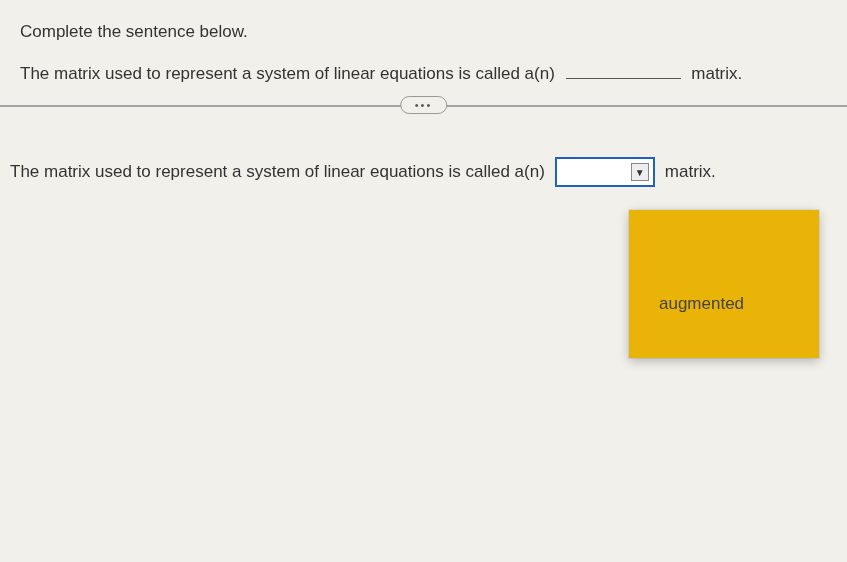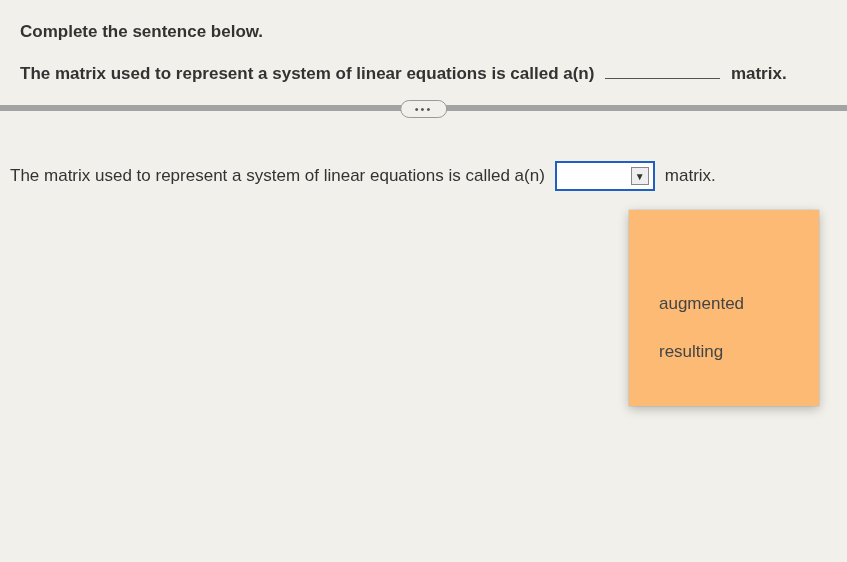--- a/index.html
+++ b/index.html
@@ -16,23 +16,22 @@
       position: relative;
     }
     .container {
       background: #f2f0ea;
       width: 100%;
       height: 100%;
       padding: 0;
     }
     .question-header {
       padding: 22px 20px 18px 20px;
-      border-bottom: 6px solid #a3a3a3;
+      border-bottom: 2px solid #a3a3a3;
       position: relative;
-      font-weight: bold;
     }
     .instruction {
       font-size: 17px;
       color: #333;
       margin-bottom: 18px;
     }
     .question-text {
       font-size: 17px;
       color: #333;
       line-height: 1.6;
@@ -95,21 +94,21 @@
       align-items: center;
       justify-content: center;
       font-size: 10px;
       color: #333;
     }
     .dropdown-panel {
       position: absolute;
       right: 28px;
       top: 210px;
       width: 190px;
-      background: #fdba74;
+      background: #eab308;
       box-shadow: 0 3px 10px rgba(0,0,0,0.25), 0 0 0 1px rgba(0,0,0,0.05);
       padding: 70px 0 30px 0;
     }
     .dropdown-option {
       padding: 14px 30px;
       font-size: 17px;
       color: #444;
       cursor: pointer;
     }
   </style>
@@ -136,16 +135,15 @@
       <span>The matrix used to represent a system of linear equations is called a(n)</span>
       <span class="dropdown-box">
         <span class="dropdown-arrow">▼</span>
       </span>
       <span>matrix.</span>
     </div>
   </div>
 
   <div class="dropdown-panel">
     <div class="dropdown-option">augmented</div>
-    <div class="dropdown-option">resulting</div>
   </div>
 
 </div>
 
 </body></html>

